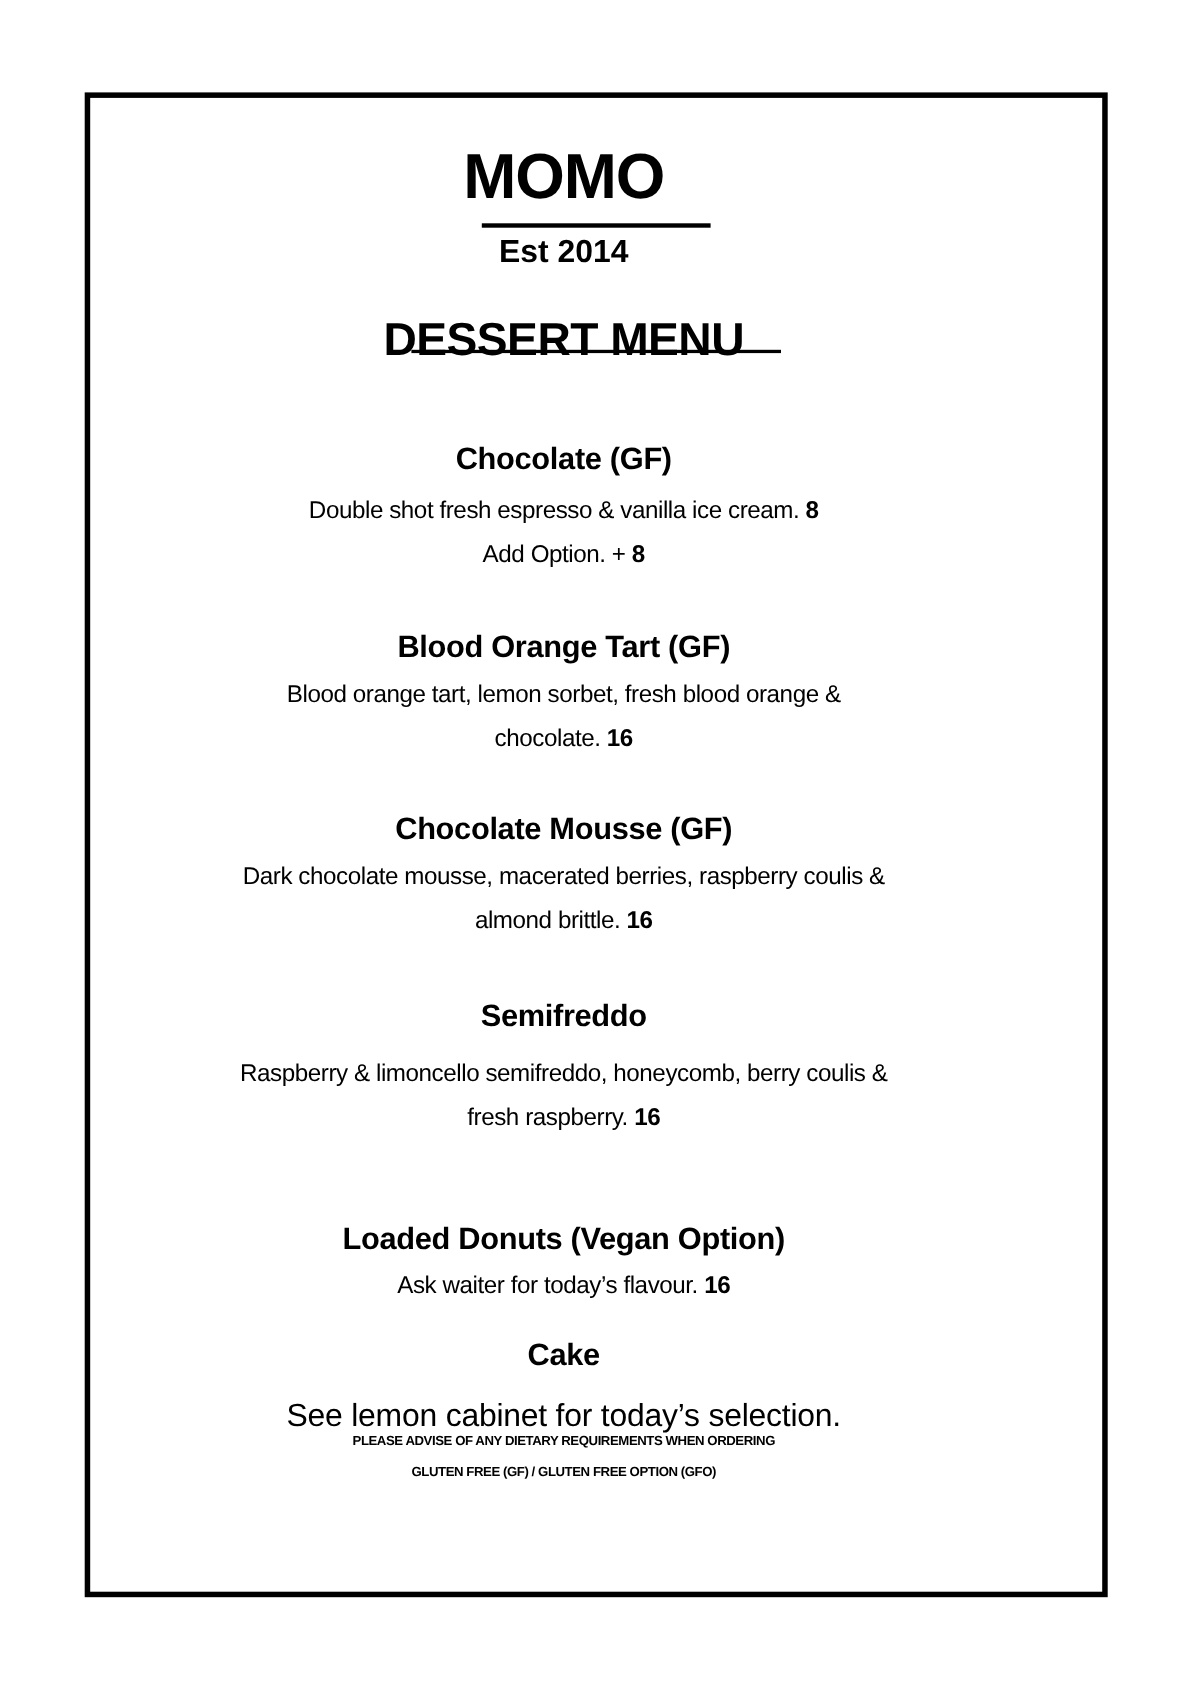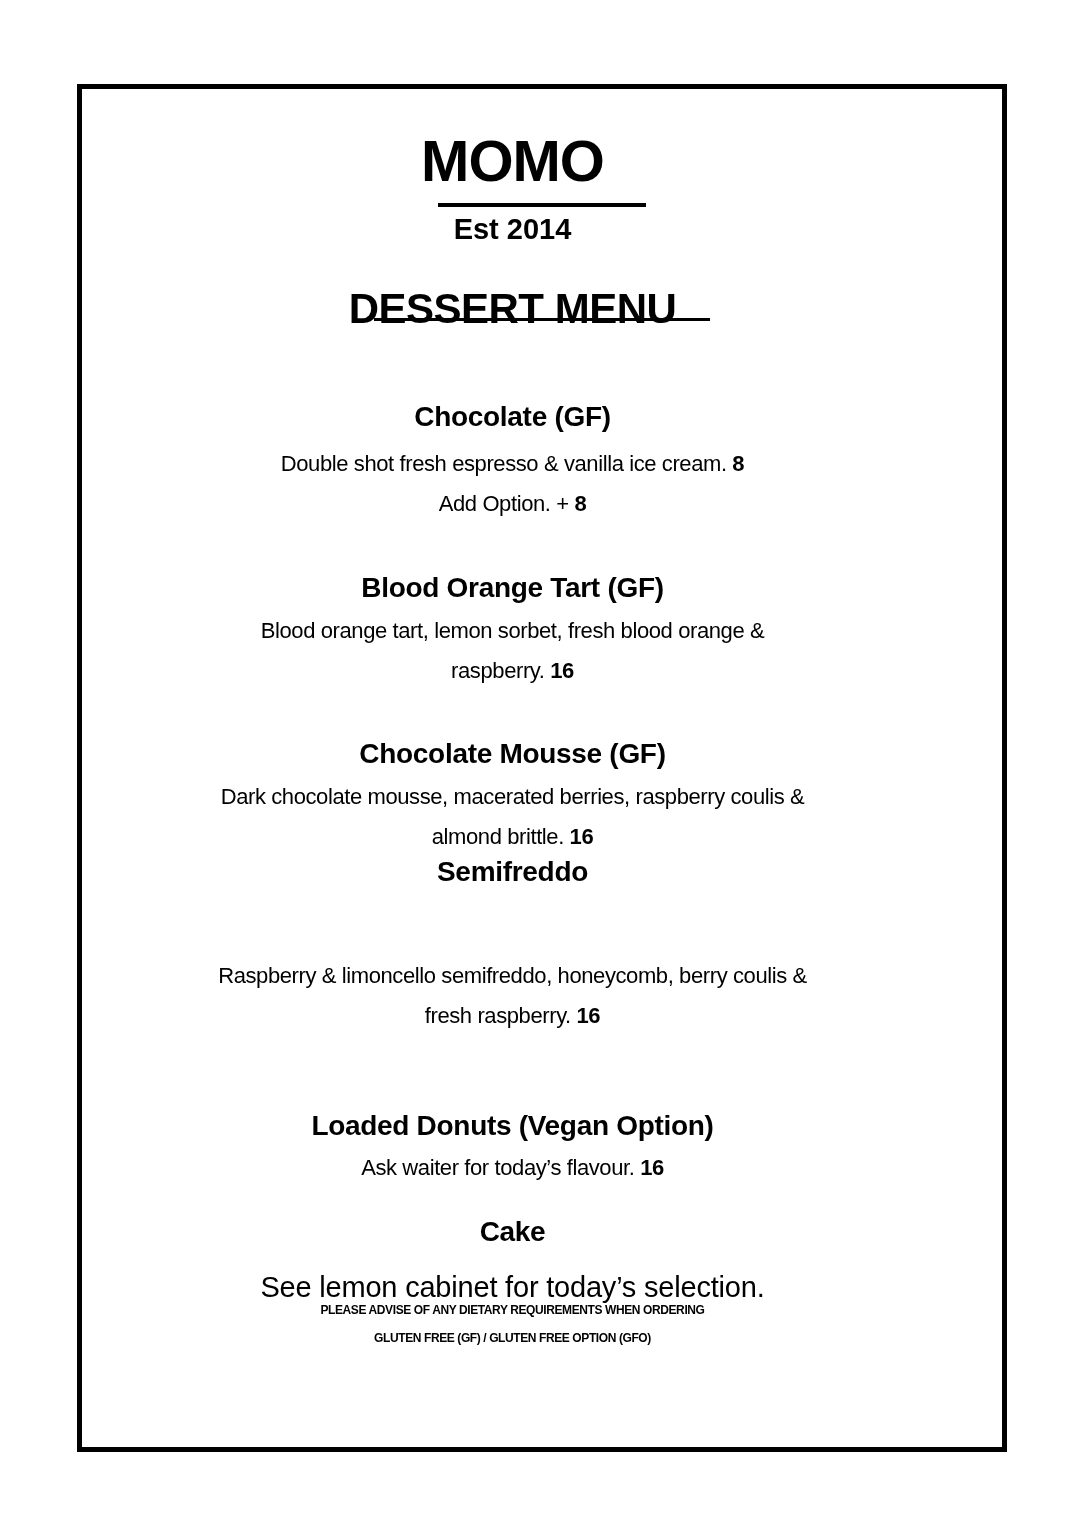--- a/index.html
+++ b/index.html
@@ -110,32 +110,32 @@
 </div>
 <div class="abs item-desc" style="top:484px">
   <span>Add Option. + </span><span class="price">8</span>
 </div>
 
 <div class="abs item-name" style="top:570px">Blood Orange Tart (GF)</div>
 <div class="abs item-desc" style="top:611px">
   <span>Blood orange tart, lemon sorbet, fresh blood orange &amp;</span><span class="price"></span>
 </div>
 <div class="abs item-desc" style="top:651px">
-  <span>raspberry. </span><span class="price">16</span>
+  <span>chocolate. </span><span class="price">16</span>
 </div>
 
 <div class="abs item-name" style="top:736px">Chocolate Mousse (GF)</div>
 <div class="abs item-desc" style="top:777px">
   <span>Dark chocolate mousse, macerated berries, raspberry coulis &amp;</span><span class="price"></span>
 </div>
 <div class="abs item-desc" style="top:817px">
   <span>almond brittle. </span><span class="price">16</span>
 </div>
 
-<div class="abs item-name" style="top:854px">Semifreddo</div>
+<div class="abs item-name" style="top:906px">Semifreddo</div>
 <div class="abs item-desc" style="top:956px">
   <span>Raspberry &amp; limoncello semifreddo, honeycomb, berry coulis &amp;</span><span class="price"></span>
 </div>
 <div class="abs item-desc" style="top:996px">
   <span>fresh raspberry. </span><span class="price">16</span>
 </div>
 
 <div class="abs item-name" style="top:1108px">Loaded Donuts (Vegan Option)</div>
 <div class="abs item-desc" style="top:1148px">
   <span>Ask waiter for today’s flavour. </span><span class="price">16</span>

